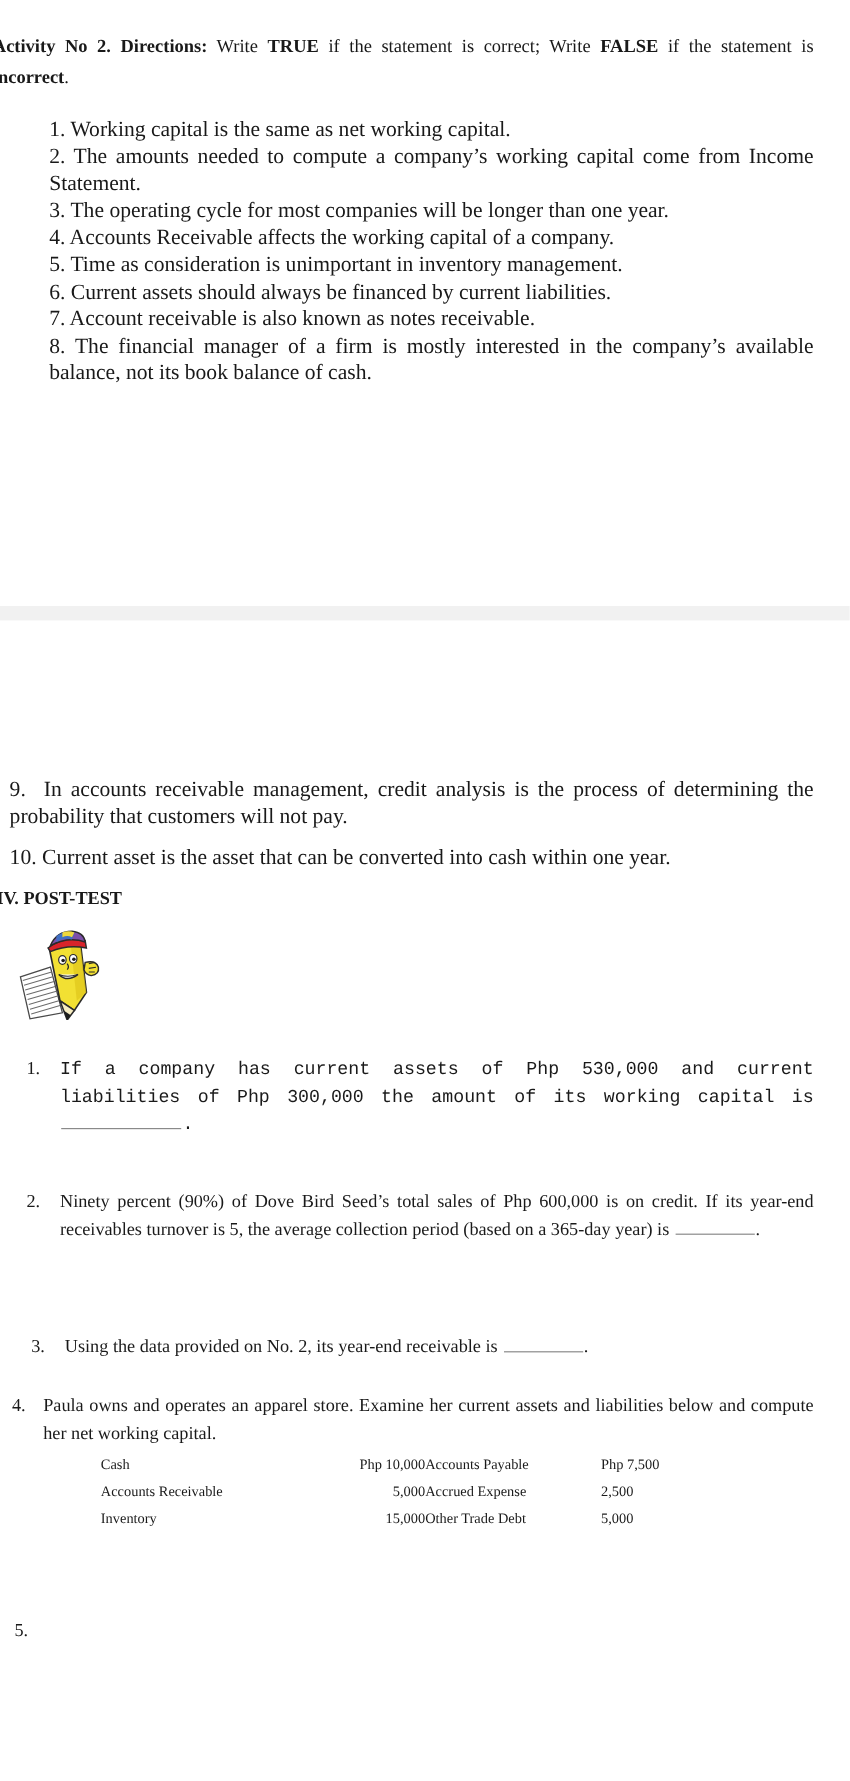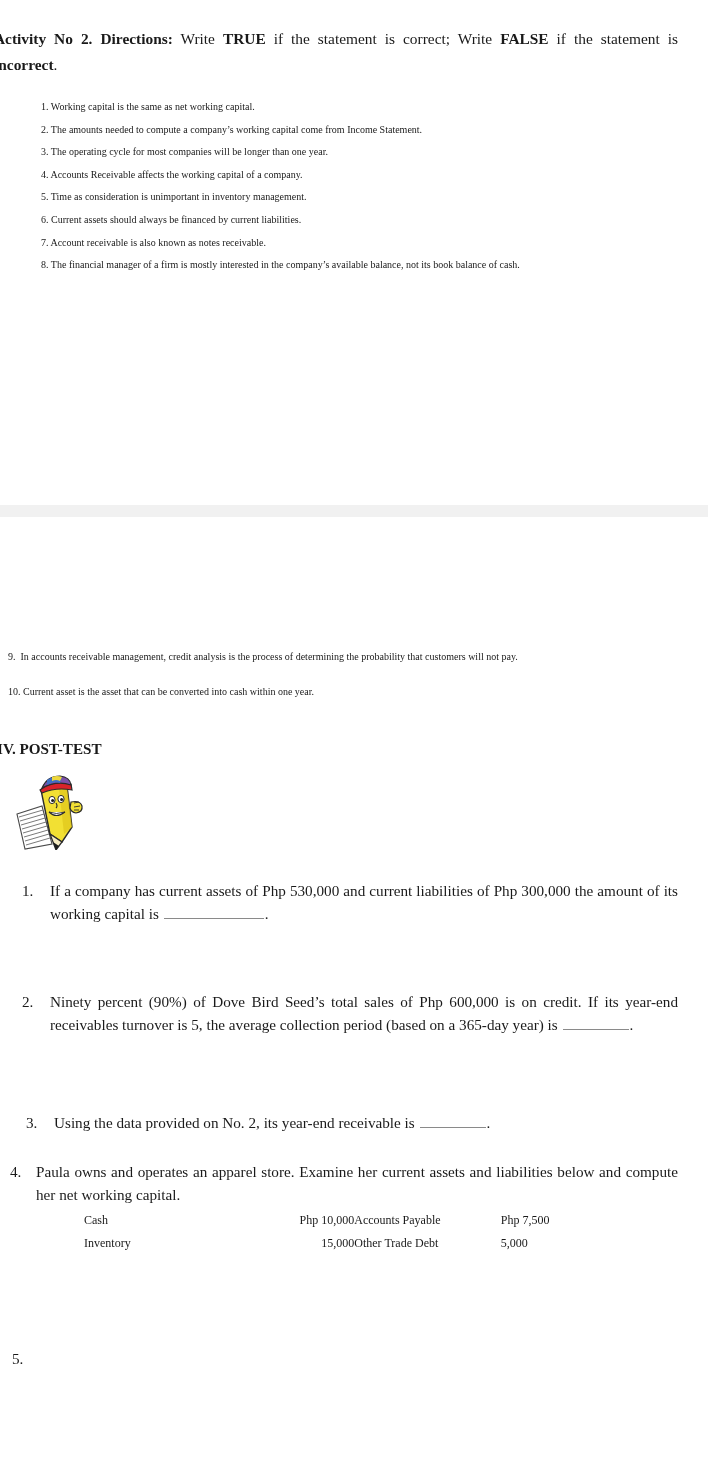--- a/index.html
+++ b/index.html
@@ -20,21 +20,21 @@
     position: absolute;
     left: 0;
     top: 0;
     width: 708px;
     height: 1484px;
   }
 
   
   .blk {
     position: absolute;
-    font-size: 10px;
+    font-size: 18px;
     line-height: 22.6px;
     text-align: justify;
     text-justify: inter-word;
     color: #191919;
   }
   .blk.nojust { text-align: left; }
 
   b, .b { font-weight: bold; }
 
   
@@ -112,21 +112,21 @@
     text-justify: inter-word;
   }
 
   .prob-num {
     position: absolute;
     font-size: 15.2px;
     line-height: 22.8px;
     text-align: left;
   }
 
-  #prob-1 { left: 50px; top: 880px; width: 628px; }
+  #prob-1 { left: 50px; top: 880px; width: 628px; font-family: Liberation Mono, monospace; }
   #prob-1-num { left: 22px; top: 880px; }
 
   #prob-2 { left: 50px; top: 991px; width: 628px; }
   #prob-2-num { left: 22px; top: 991px; }
 
   #prob-3 { left: 54px; top: 1112px; width: 624px; }
   #prob-3-num { left: 26px; top: 1112px; }
 
   #prob-4 { left: 36px; top: 1161px; width: 642px; }
   #prob-4-num { left: 10px; top: 1161px; }
@@ -268,20 +268,26 @@
   <div id="assets-table">
     <table>
       <tbody>
         <tr>
           <td class="col-a-label">Cash</td>
           <td class="col-a-val">Php 10,000</td>
           <td class="col-b-label">Accounts Payable</td>
           <td class="col-b-val">Php 7,500</td>
         </tr>
         <tr>
+          <td class="col-a-label">Accounts Receivable</td>
+          <td class="col-a-val">5,000</td>
+          <td class="col-b-label">Accrued Expense</td>
+          <td class="col-b-val">2,500</td>
+        </tr>
+        <tr>
           <td class="col-a-label">Inventory</td>
           <td class="col-a-val">15,000</td>
           <td class="col-b-label">Other Trade Debt</td>
           <td class="col-b-val">5,000</td>
         </tr>
       </tbody>
     </table>
   </div>
 
   <div class="prob-num" id="prob-5-num">5.</div>

